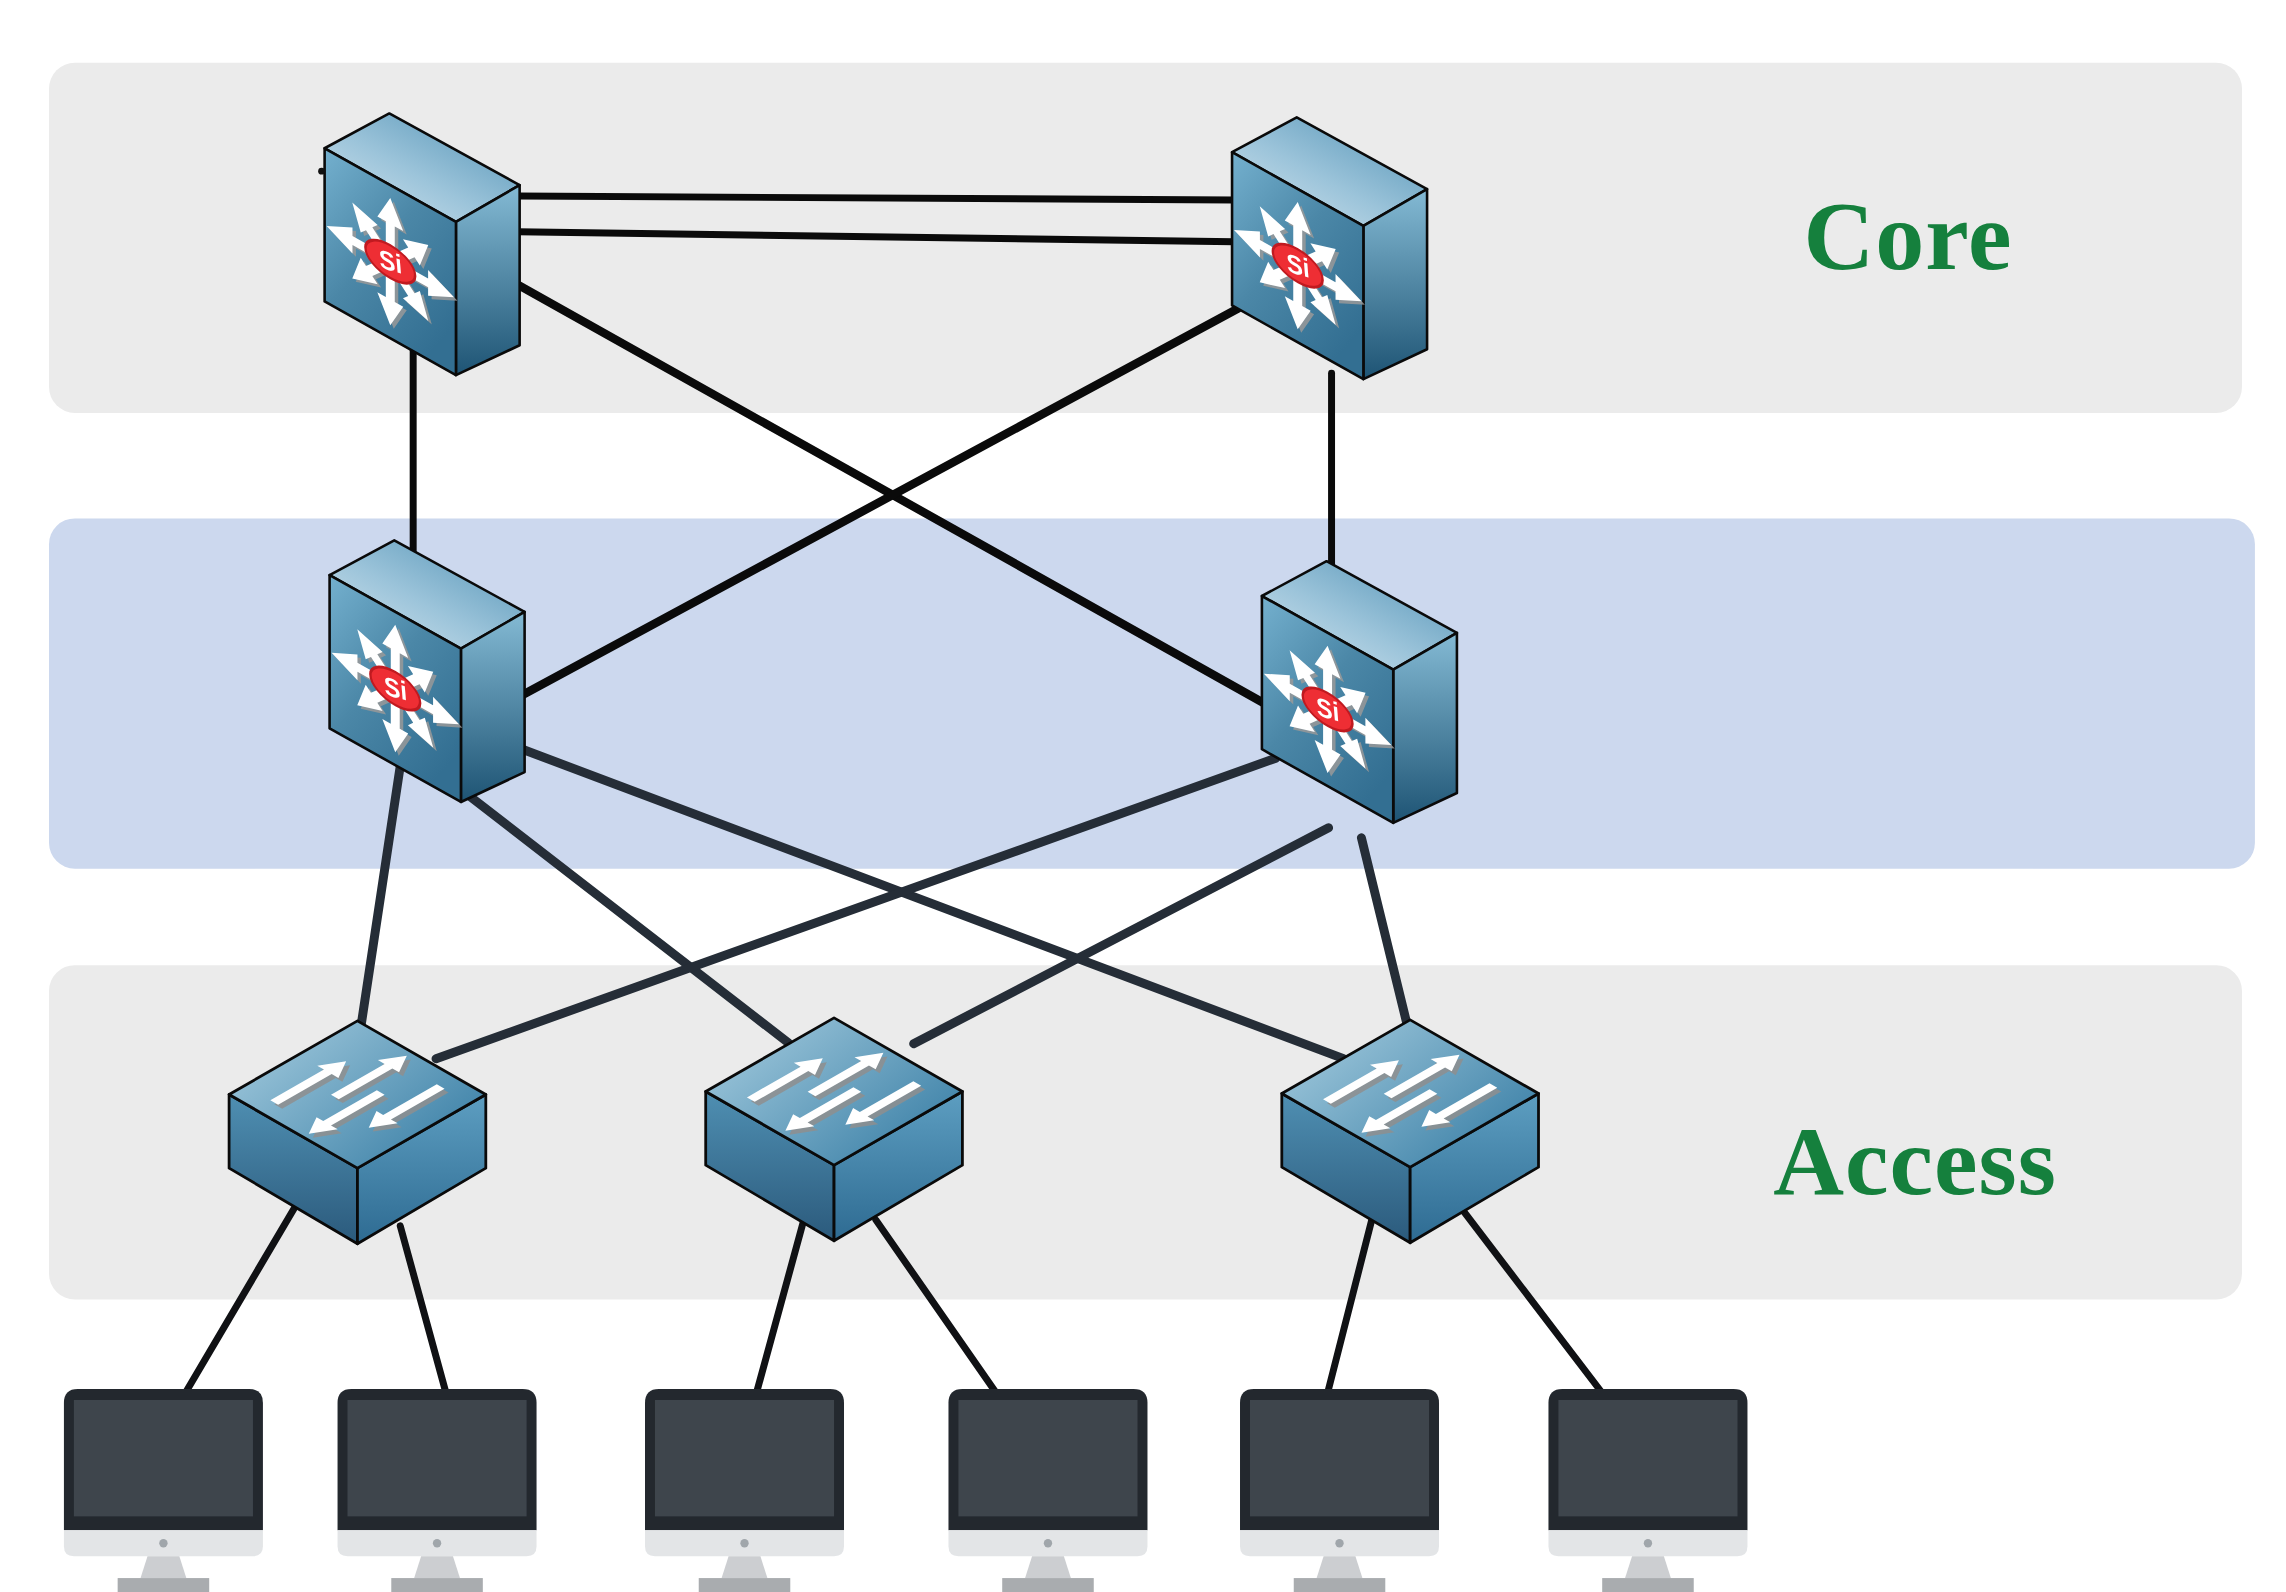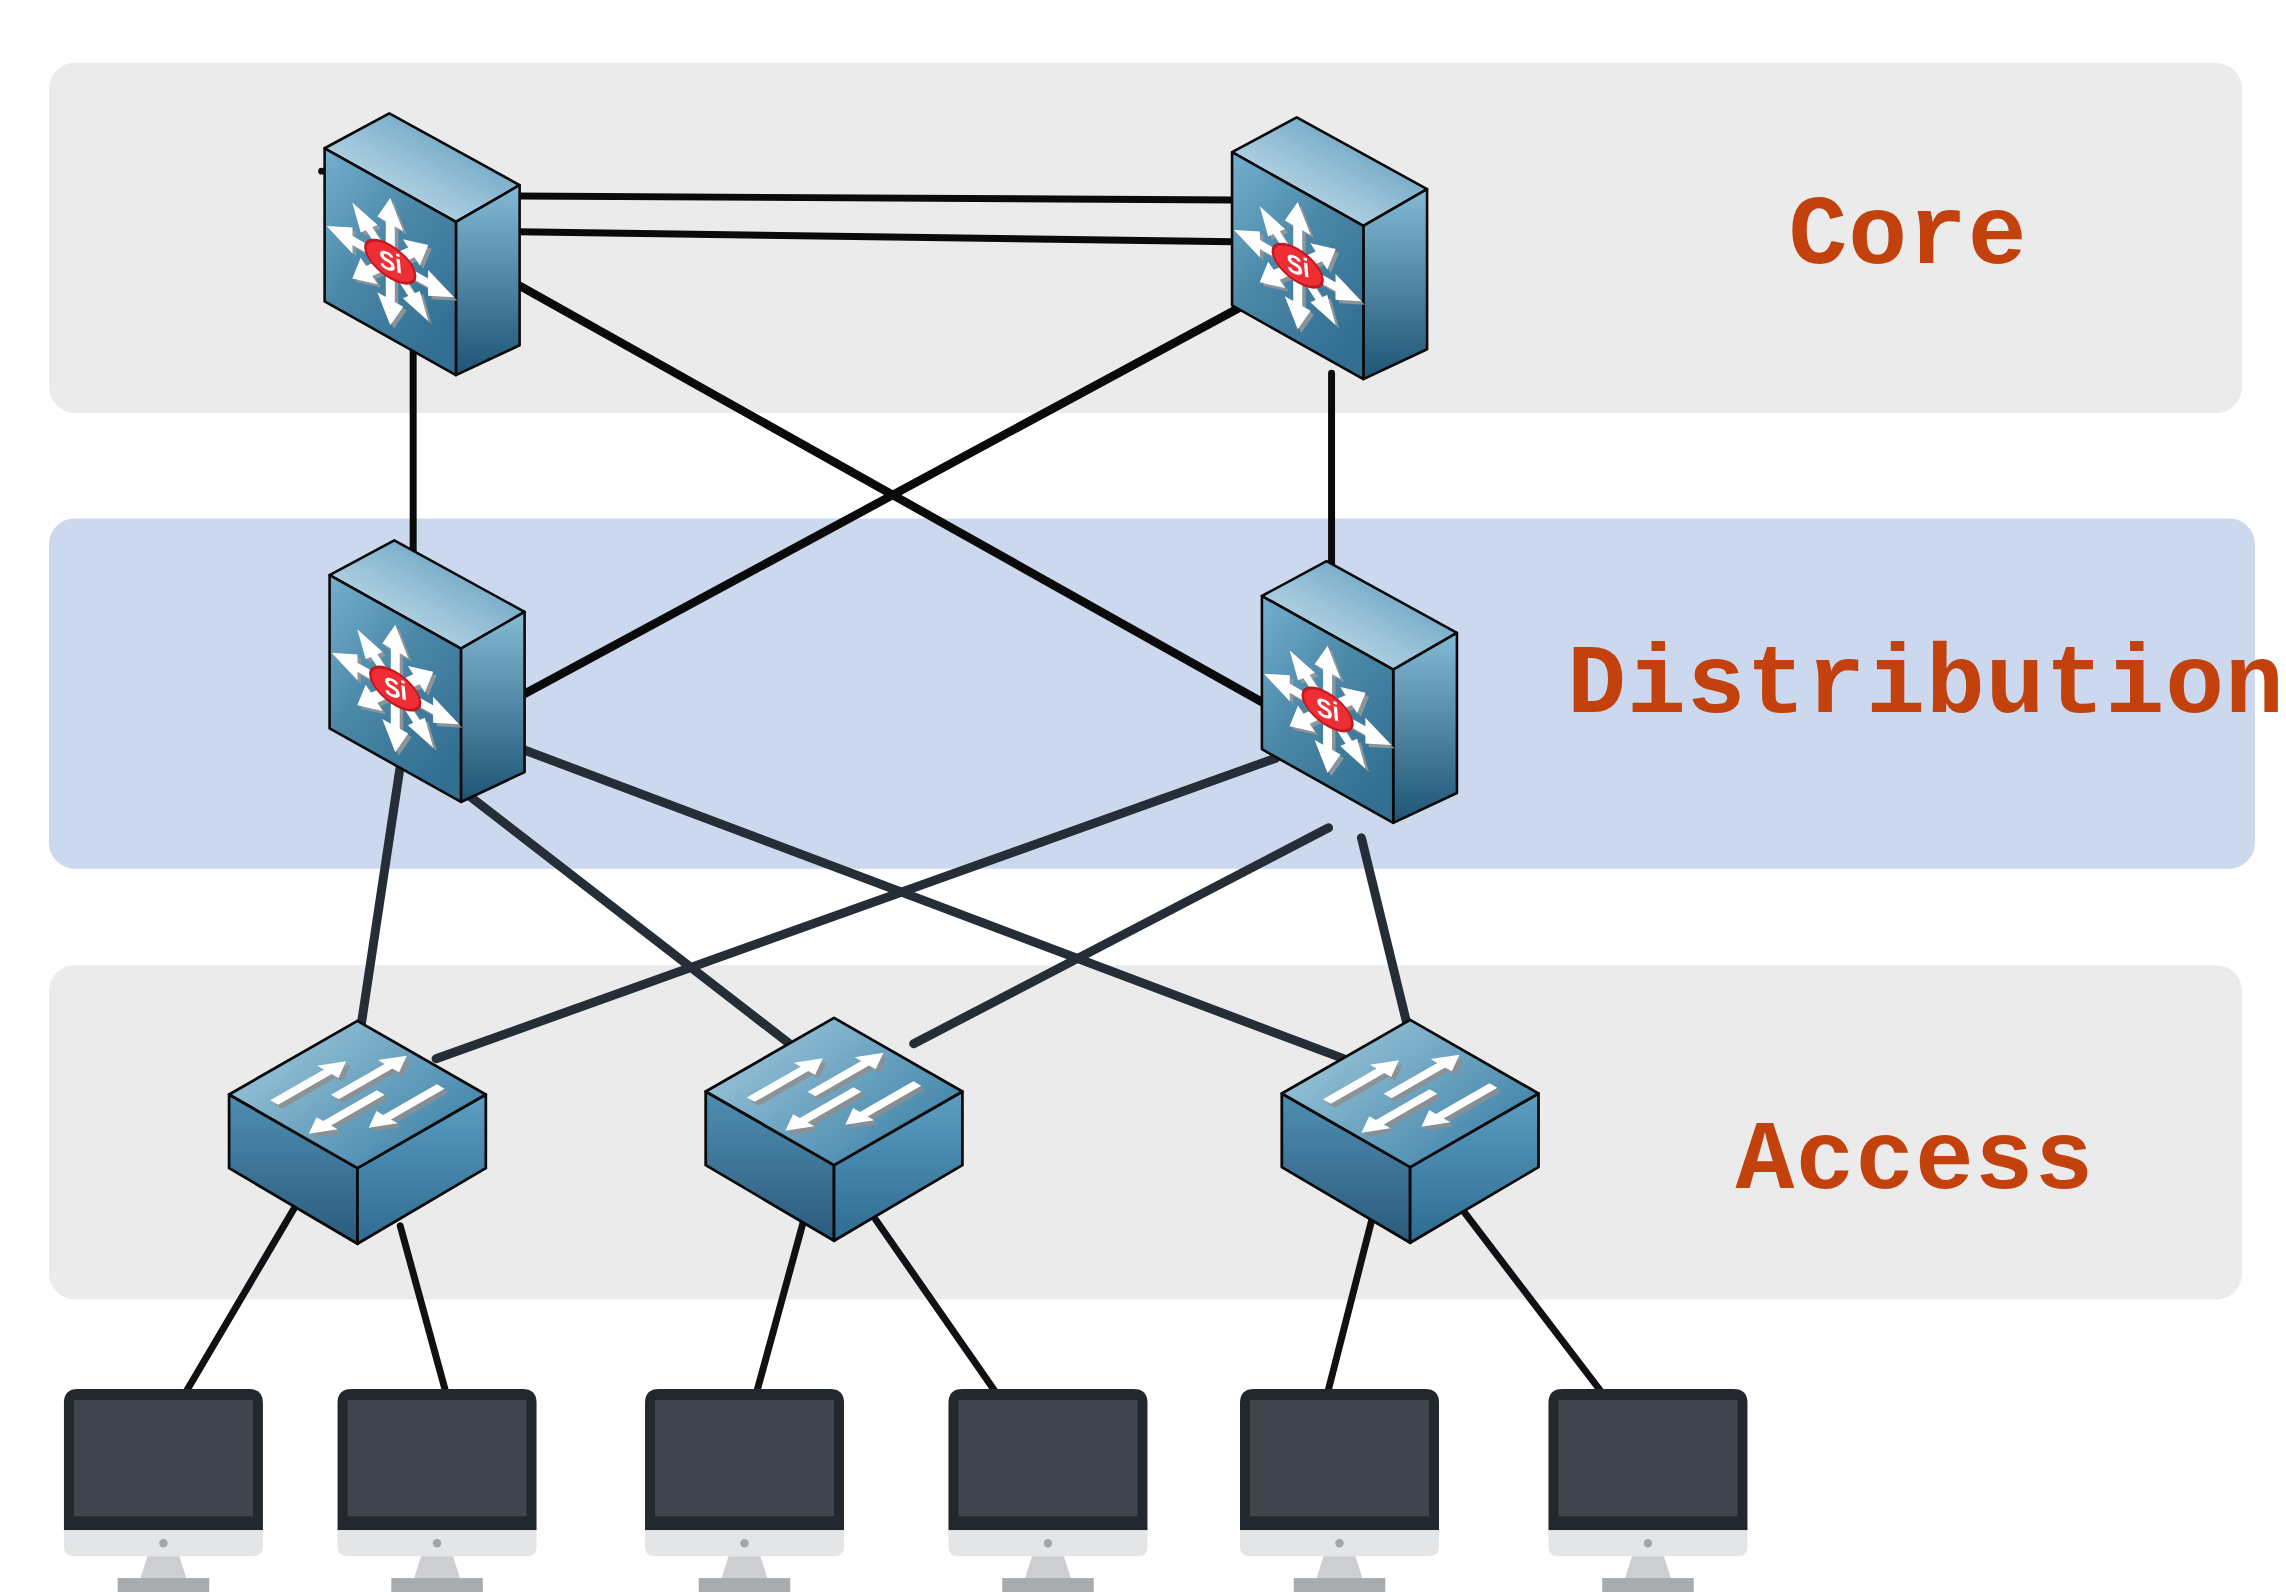--- a/index.html
+++ b/index.html
@@ -2,25 +2,25 @@
 <html><head>
 <meta charset="utf-8">
 <style>
   html,body{margin:0;padding:0;background:#ffffff;}
   body{font-family:"Liberation Sans",sans-serif;}
   #canvas{position:relative;width:2287px;height:1592px;background:#ffffff;overflow:hidden;}
   #diagram-svg{position:absolute;left:0;top:0;}
   .layer-label{
     position:absolute;
     transform:translate(-50%,-50%);
-    font-family:Liberation Mono, monospace;
+    font-family:Liberation Serif, serif;
     font-weight:700;
     font-size:98px;
     letter-spacing:1px;
-    color:#c2410c;
+    color:#15803d;
     white-space:nowrap;
     user-select:none;
   }
   #label-core{left:1908px;top:236px;}
   #label-distribution{left:1926px;top:685px;}
   #label-access{left:1915px;top:1137px;margin-top:24px;}
 </style>
 </head>
 <body>
 
@@ -193,16 +193,15 @@
       </g>
       <g>
         <use href="#computer" x="1556" y="1396" width="200" height="205"></use>
       </g>
 
       <circle cx="323" cy="172" r="3.5" fill="#111111"></circle>
     </g>
   </svg>
 
   <div class="layer-label" id="label-core">Core</div>
-  <div class="layer-label" id="label-distribution">Distribution</div>
   <div class="layer-label" id="label-access">Access</div>
 </div>
 
 
 </body></html>

